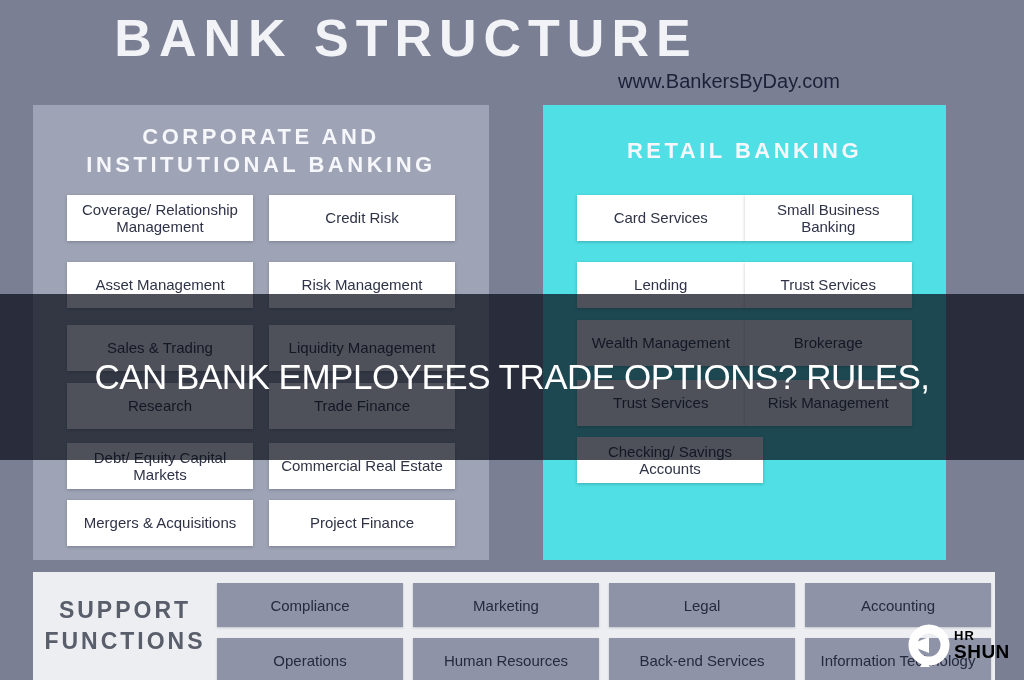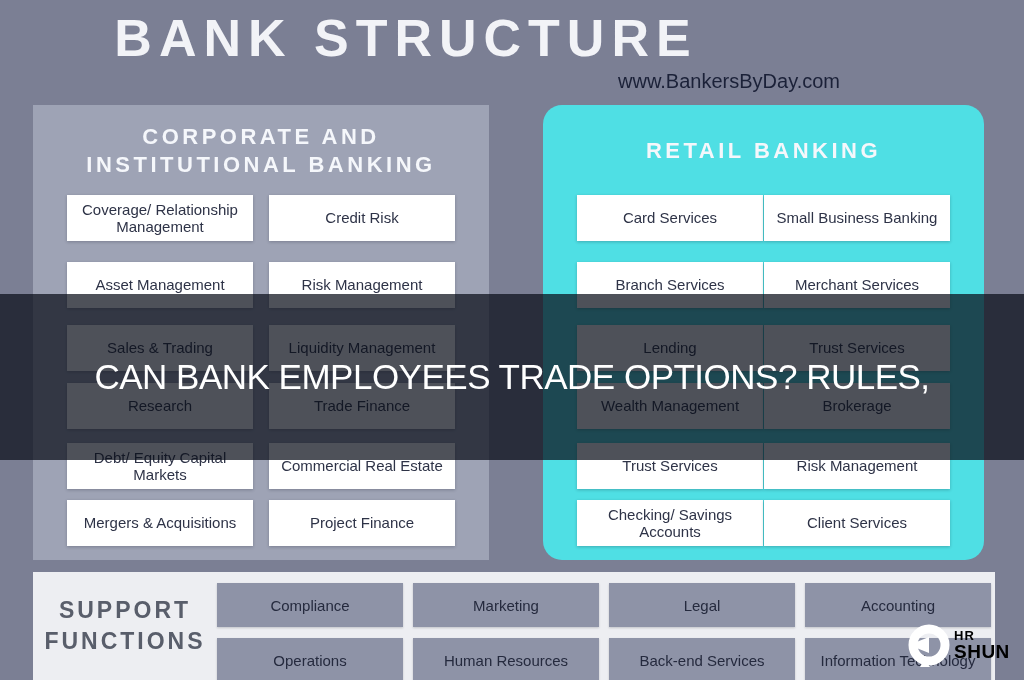--- a/index.html
+++ b/index.html
@@ -14,21 +14,21 @@
     font-size:52px;font-weight:800;letter-spacing:7px;
     color:var(--title-color,#f2f3f7);white-space:nowrap;
   }
   .website{
     position:absolute;top:70px;right:184px;
     font-size:20px;font-weight:500;color:var(--website-color,#1b2138);
   }
   
   .panel{position:absolute;top:105px;height:455px;}
   .panel.corporate{left:33px;width:456px;background:var(--left-panel-bg,#9ea3b5);}
-  .panel.retail{left:543px;width:441px;background:var(--right-panel-bg,#4fdfe4);border-radius:19px;}
+  .panel.retail{left:543px;width:403px;background:var(--right-panel-bg,#4fdfe4);}
   .panel-header{
     height:90px;display:flex;flex-direction:column;justify-content:center;align-items:center;
     color:#f5f7fb;font-weight:700;font-size:22px;letter-spacing:3.5px;line-height:1.27;
     text-align:center;padding-top:2px;box-sizing:border-box;
   }
   .rows{padding:0 34px;}
   .org-row{display:flex;justify-content:space-between;height:46px;}
   .org-row.m0{margin-bottom:21px}.org-row.m1{margin-bottom:17px}
   .org-row.m2{margin-bottom:12px}.org-row.m3{margin-bottom:14px}
   .org-row.m4{margin-bottom:11px}.org-row.m5{margin-bottom:0}
@@ -124,39 +124,34 @@
 
 <div class="panel retail">
   <div class="panel-header">
     <span>RETAIL BANKING</span>
   </div>
   <div class="rows" id="retail-rows">
       <div class="org-row m0">
         <div class="org-box">Card Services</div>
         <div class="org-box">Small Business Banking</div>
       </div>
-      <div class="org-row m1">
-        <div class="org-box">Branch Services</div>
-        <div class="org-box">Merchant Services</div>
-      </div>
       <div class="org-row m2">
         <div class="org-box">Lending</div>
         <div class="org-box">Trust Services</div>
       </div>
       <div class="org-row m3">
         <div class="org-box">Wealth Management</div>
         <div class="org-box">Brokerage</div>
       </div>
       <div class="org-row m4">
         <div class="org-box">Trust Services</div>
         <div class="org-box">Risk Management</div>
       </div>
       <div class="org-row m5">
         <div class="org-box">Checking/ Savings Accounts</div>
-        <div class="org-box">Client Services</div>
       </div>
     </div>
 </div>
 
 <div class="support">
   <div class="support-label">
     <span>SUPPORT</span>
     <span>FUNCTIONS</span>
   </div>
   <div class="support-grid" id="support-grid">

